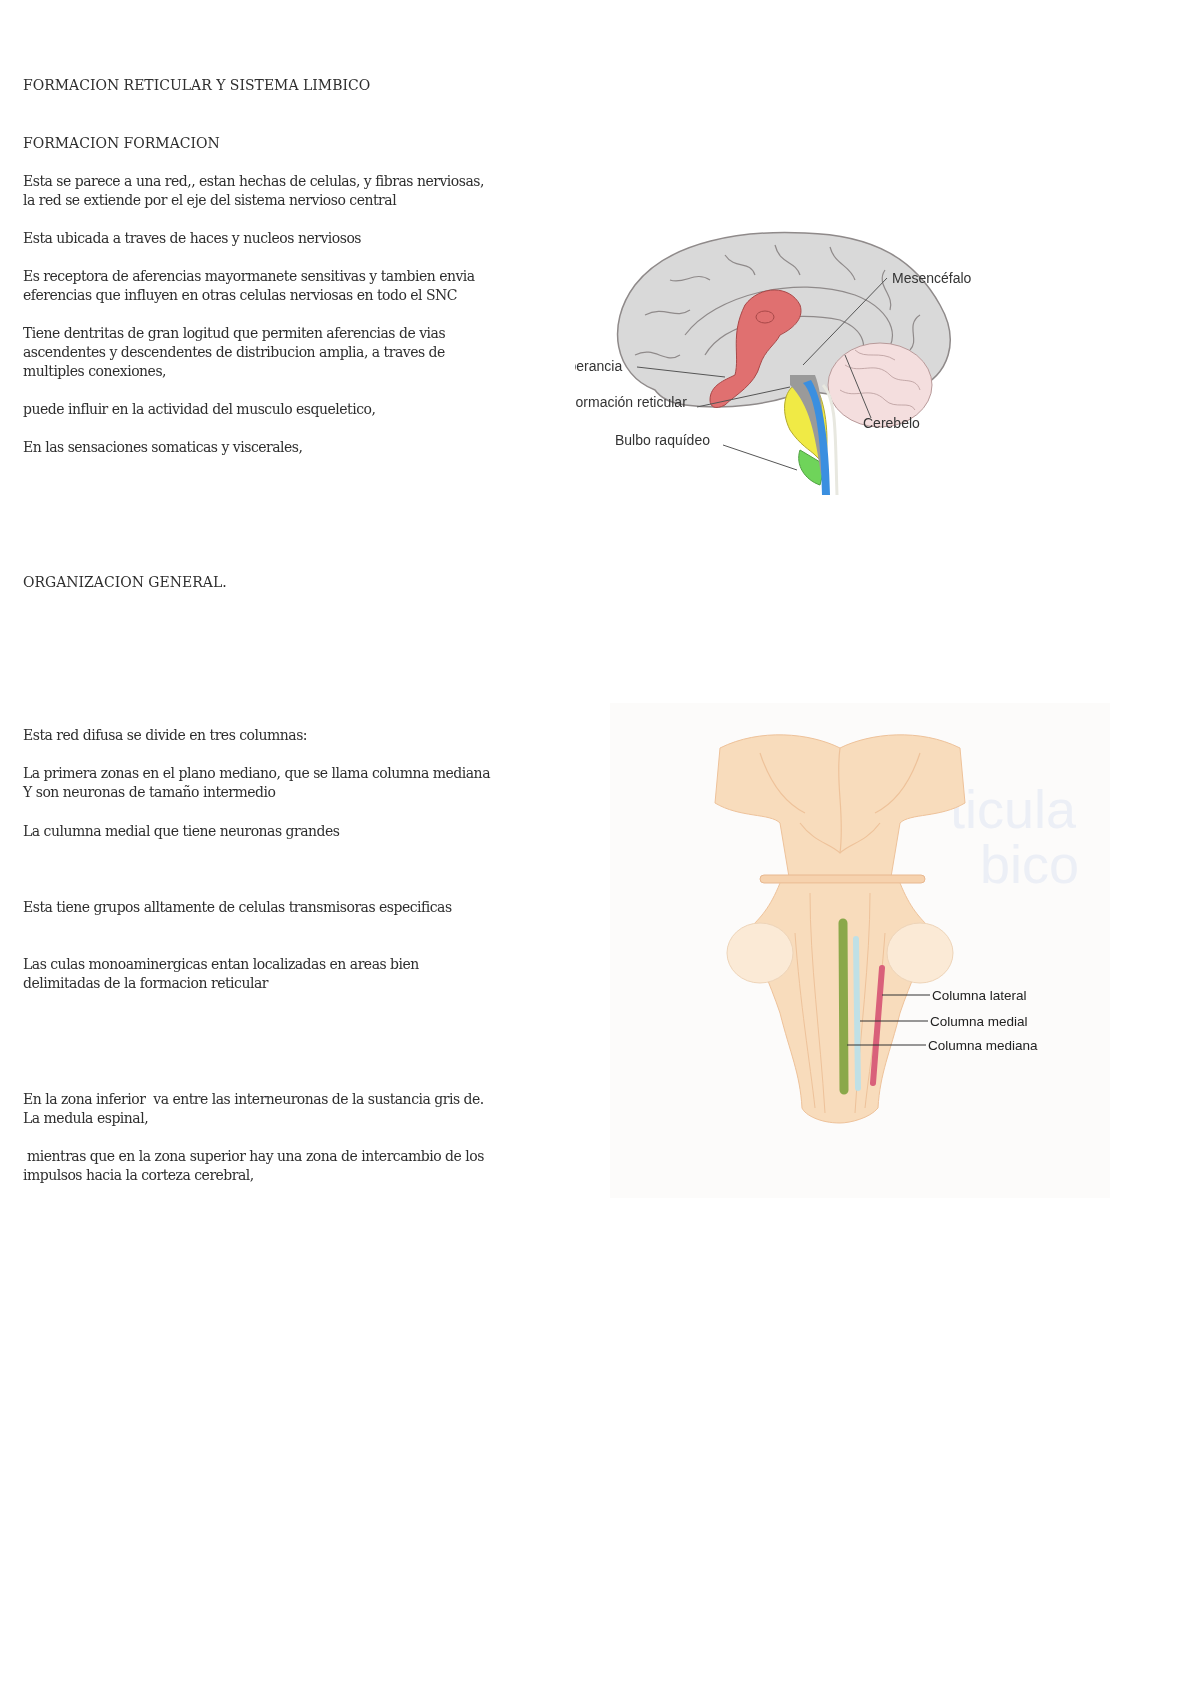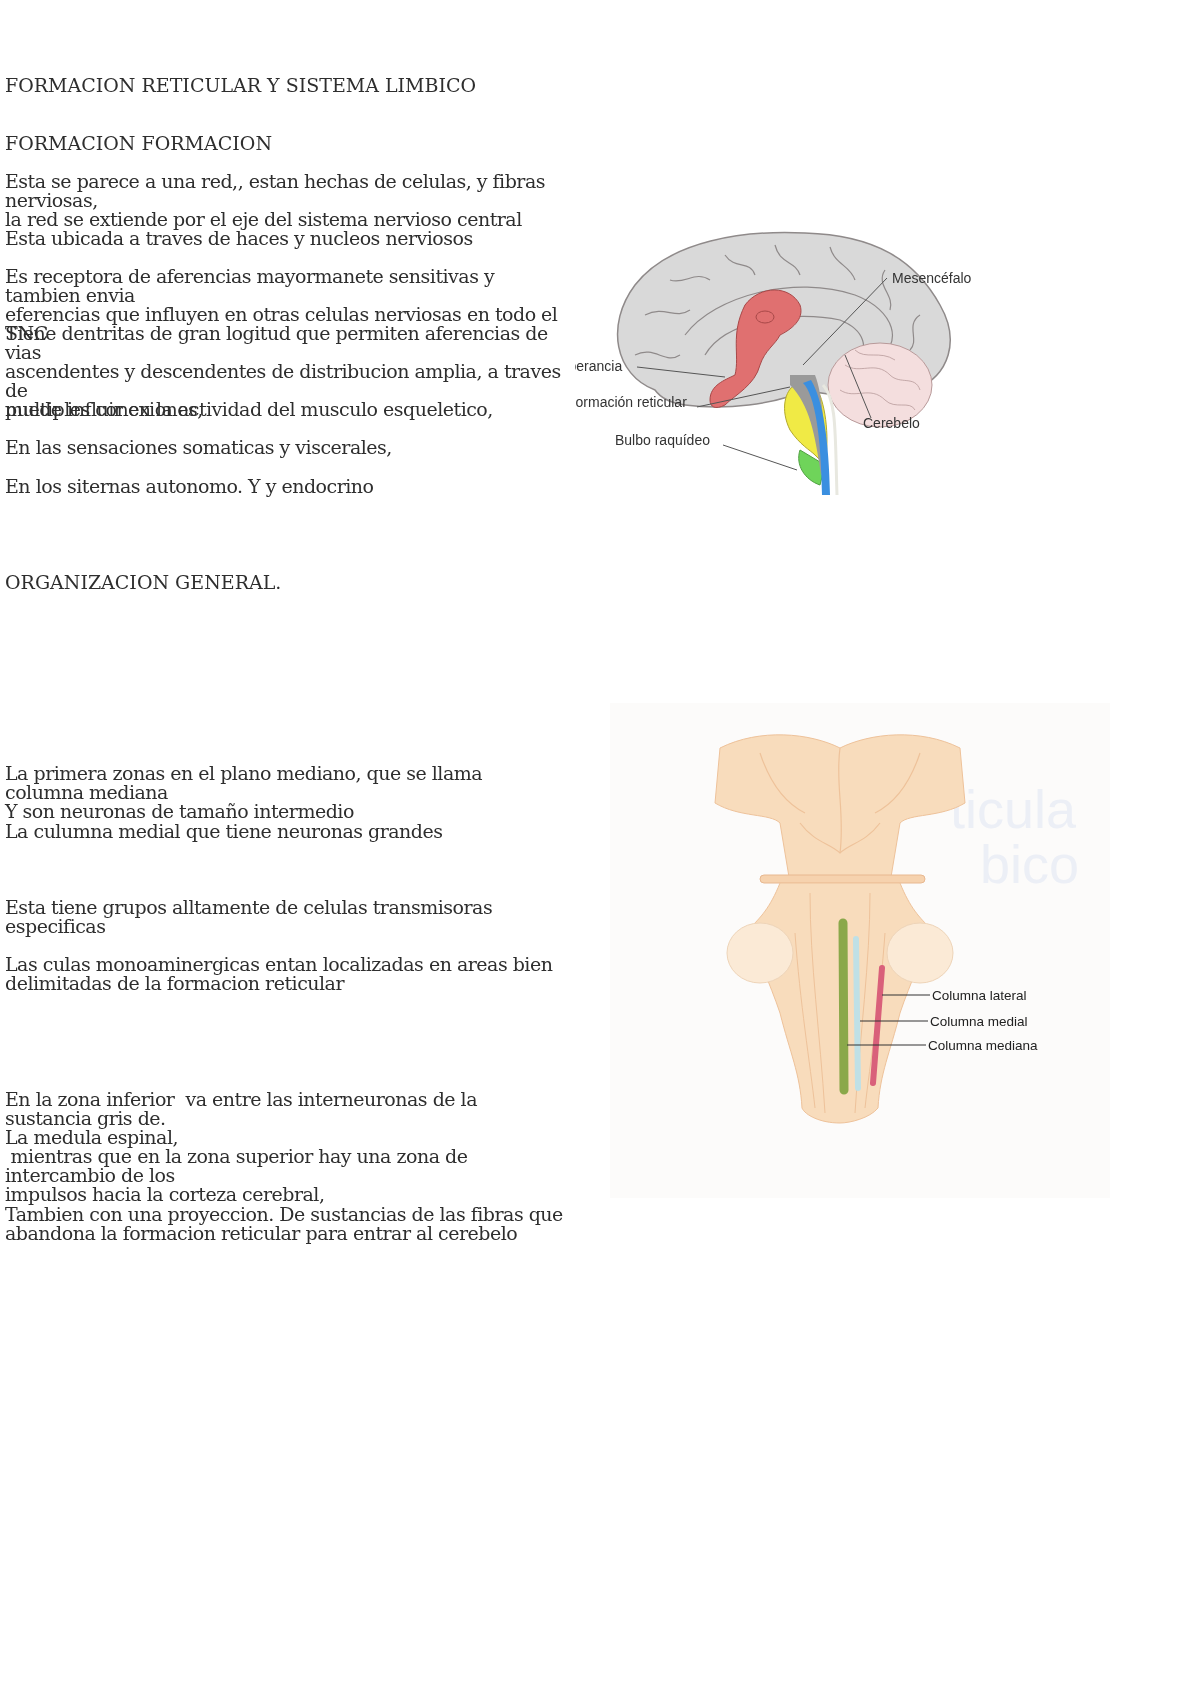--- a/index.html
+++ b/index.html
@@ -1,19 +1,19 @@
 <!DOCTYPE html>
 <html><head>
 <meta charset="utf-8">
 <style>
   html, body { margin: 0; padding: 0; background: #ffffff; }
   body { width: 1200px; height: 1697px; position: relative; overflow: hidden;
          font-family: "DejaVu Serif", serif; color: #2b2b2b; }
   .page { position: absolute; left: 0; top: 0; width: 1200px; height: 1697px; }
-  .txt { position: absolute; left: 5px; width: 560px; font-size: 19px; line-height: 19px;
+  .txt { position: absolute; left: 23px; width: 560px; font-size: 14px; line-height: 19px;
          letter-spacing: -0.5px; white-space: pre-wrap; color: #2e2e2e; }
   .heading { letter-spacing: 0px; }
   .fig { position: absolute; }
   .lbl { font-family: "Liberation Sans", sans-serif; fill: #333; font-size: 14px; }
   .lbl2 { font-family: "Liberation Sans", sans-serif; fill: #222; font-size: 13.5px; }
 </style>
 </head>
 <body>
 
 <div class="page">
@@ -25,36 +25,34 @@
   <div class="txt" style="top:172px">Esta se parece a una red,, estan hechas de celulas, y fibras nerviosas,
 la red se extiende por el eje del sistema nervioso central</div>
   <div class="txt" style="top:229px">Esta ubicada a traves de haces y nucleos nerviosos</div>
   <div class="txt" style="top:267px">Es receptora de aferencias mayormanete sensitivas y tambien envia
 eferencias que influyen en otras celulas nerviosas en todo el SNC</div>
   <div class="txt" style="top:324px">Tiene dentritas de gran logitud que permiten aferencias de vias
 ascendentes y descendentes de distribucion amplia, a traves de
 multiples conexiones,</div>
   <div class="txt" style="top:400px">puede influir en la actividad del musculo esqueletico,</div>
   <div class="txt" style="top:438px">En las sensaciones somaticas y viscerales,</div>
-  <div class="txt" style="top:477px">En los siternas autonomo. Y y endocrino</div>
 
   <div class="txt heading" style="top:573px">ORGANIZACION GENERAL.</div>
 
+  <div class="txt" style="top:726px">Esta red difusa se divide en tres columnas:</div>
   <div class="txt" style="top:764px">La primera zonas en el plano mediano, que se llama columna mediana
 Y son neuronas de tamaño intermedio</div>
   <div class="txt" style="top:822px">La culumna medial que tiene neuronas grandes</div>
   <div class="txt" style="top:898px">Esta tiene grupos alltamente de celulas transmisoras especificas</div>
   <div class="txt" style="top:955px">Las culas monoaminergicas entan localizadas en areas bien
 delimitadas de la formacion reticular</div>
   <div class="txt" style="top:1090px">En la zona inferior  va entre las interneuronas de la sustancia gris de.
 La medula espinal,</div>
   <div class="txt" style="top:1147px"> mientras que en la zona superior hay una zona de intercambio de los
 impulsos hacia la corteza cerebral,</div>
-  <div class="txt" style="top:1205px">Tambien con una proyeccion. De sustancias de las fibras que
-abandona la formacion reticular para entrar al cerebelo</div>
 
   <svg class="fig" style="left:575px; top:225px" width="500" height="275" viewBox="0 0 500 275">
 
     <path d="M80,165 C40,150 30,100 60,60 C95,15 170,5 230,8 C300,10 340,35 365,80 C385,115 375,150 340,165 C300,175 250,170 230,165 C200,180 150,185 110,180 C95,178 85,172 80,165 Z" fill="#d9d9d9" stroke="#8f8a8a" stroke-width="1.5"></path>
 
     <g stroke="#8f8a8a" stroke-width="1.2" fill="none">
       <path d="M70,90 C90,80 100,95 115,85"></path>
       <path d="M95,55 C110,60 120,45 135,55"></path>
       <path d="M150,30 C160,45 175,35 180,50"></path>
       <path d="M200,20 C205,40 220,35 225,50"></path>

